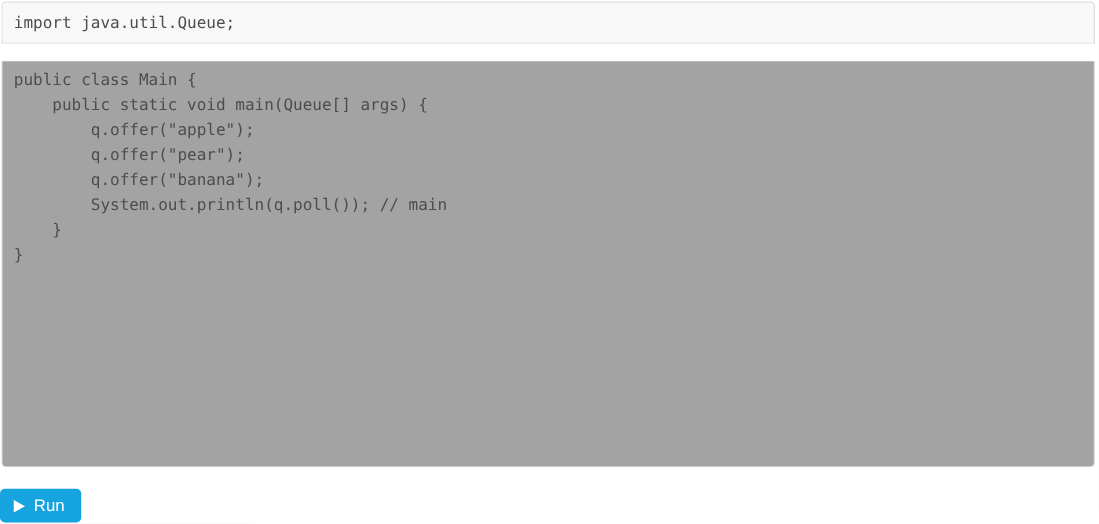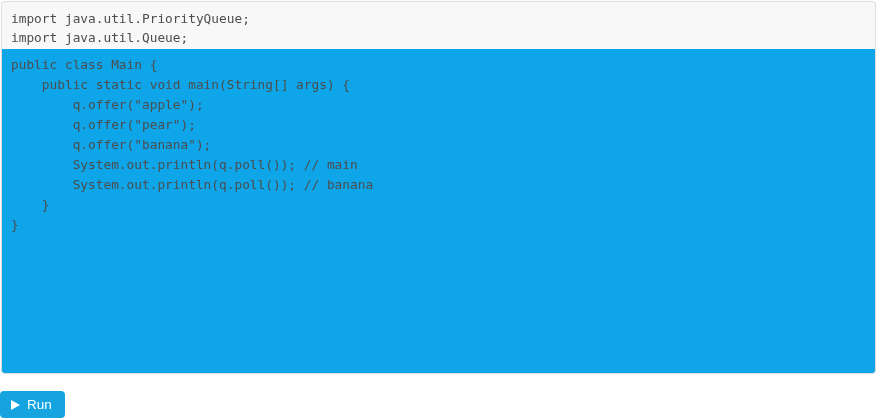--- a/index.html
+++ b/index.html
@@ -32,21 +32,21 @@
     border-top-right-radius: 4px;
     padding: 7px 0 6px 0;
   }
   .code-panel {
     position: absolute;
     left: 1px;
     top: 49px;
     width: 875px;
     height: 325px;
     box-sizing: border-box;
-    background: #0ea5e9;
+    background: #a3a3a3;
     border: 1px solid #dddddd;
     border-top: none;
     border-bottom-left-radius: 4px;
     border-bottom-right-radius: 4px;
     padding: 6px 0 0 0;
     overflow: hidden;
   }
   .code-line {
     font-family: "DejaVu Sans Mono", "Liberation Mono", monospace;
     font-size: 12.8px;
@@ -101,32 +101,30 @@
     position: relative;
     top: 0px;
   }
 </style>
 </head>
 <body>
 
 <div class="editor-root">
 
   <div class="imports-panel">
-    <div class="code-line">import java.util.PriorityQueue;</div>
     <div class="code-line">import java.util.Queue;</div>
   </div>
 
   <div class="code-panel">
     <div class="code-line">public class Main {</div>
-    <div class="code-line">    public static void main(String[] args) {</div>
+    <div class="code-line">    public static void main(Queue[] args) {</div>
     <div class="code-line">        q.offer("apple");</div>
     <div class="code-line">        q.offer("pear");</div>
     <div class="code-line">        q.offer("banana");</div>
     <div class="code-line">        System.out.println(q.poll()); // main</div>
-    <div class="code-line">        System.out.println(q.poll()); // banana</div>
     <div class="code-line">    }</div>
     <div class="code-line">}</div>
   </div>
 
   <div class="run-bar">
     <button class="run-button">
       <span class="play-icon"></span>
       <span class="run-label">Run</span>
     </button>
   </div>

